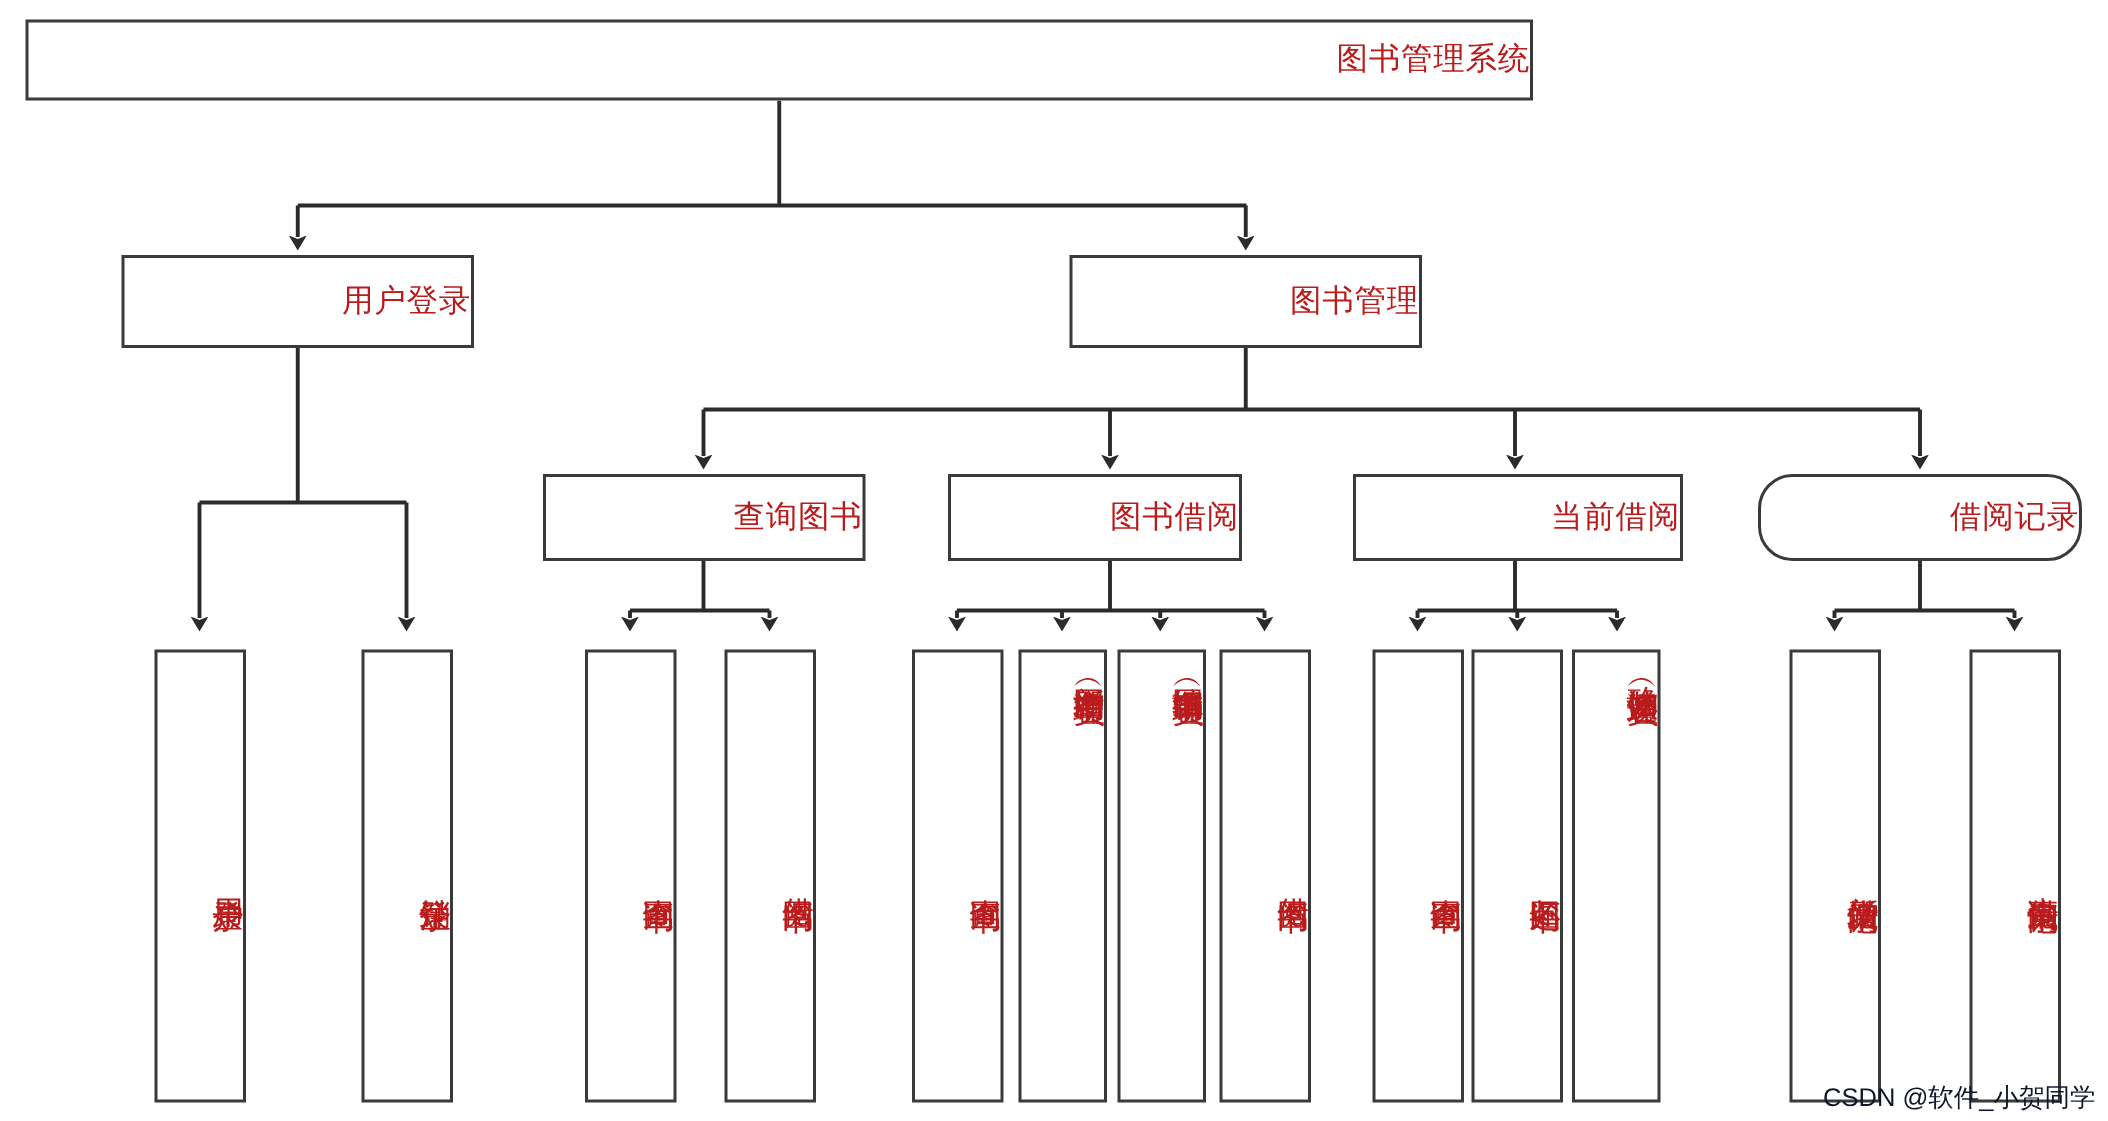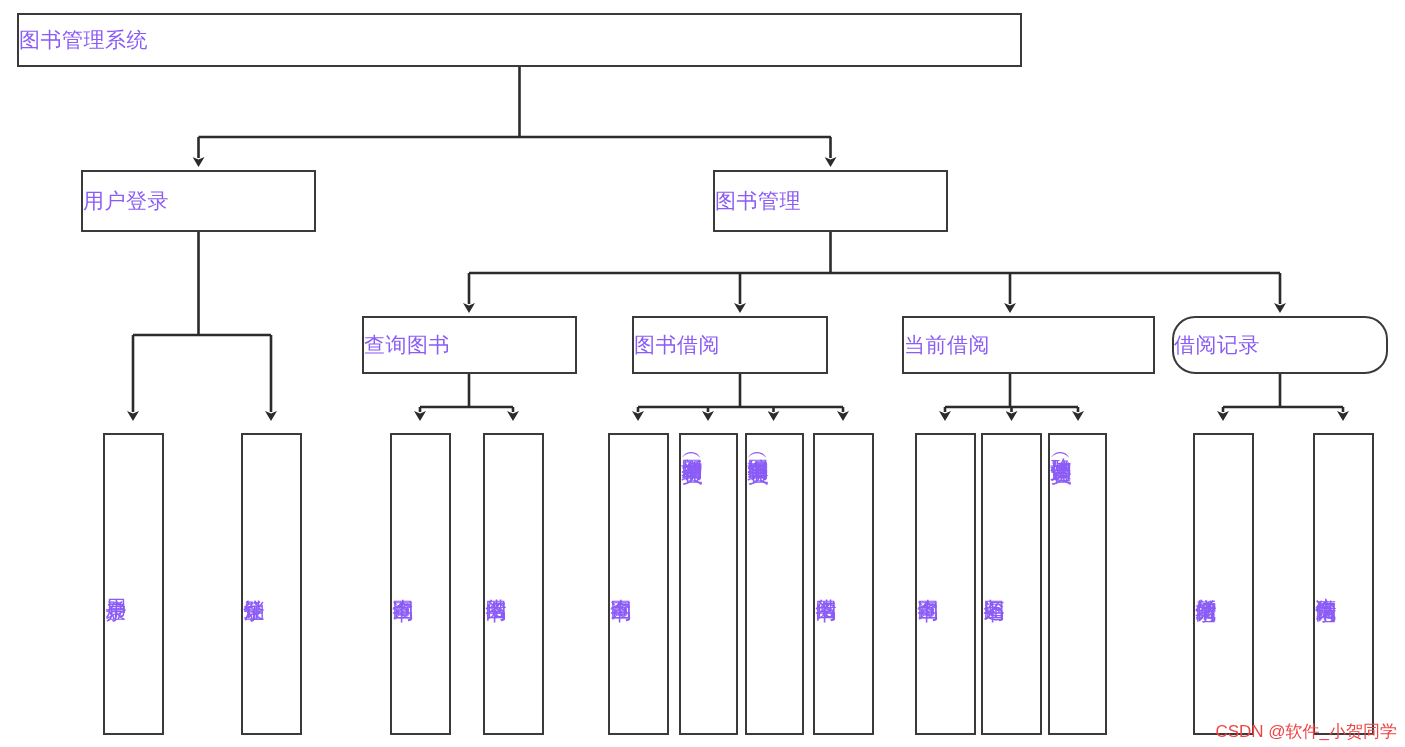--- a/index.html
+++ b/index.html
@@ -21,22 +21,22 @@
     left: 0; top: 0;
     width: 1405px; height: 747px;
     pointer-events: none;
   }
   .node {
     position: absolute;
     border: 2px solid #3a3a3a;
     background: #ffffff;
     display: flex;
     align-items: center;
-    justify-content: flex-start;
-    color: #8b5cf6;
+    justify-content: flex-end;
+    color: #b91c1c;
     text-align: center;
     z-index: 2;
   }
   .node .label {
     display: block;
     line-height: 1.12;
     letter-spacing: 0.5px;
   }
   
   .node.h { font-size: 21px; }
@@ -48,21 +48,21 @@
     text-orientation: upright;
     line-height: 1.05;
     letter-spacing: 1px;
     white-space: pre-line;
   }
   .watermark {
     position: absolute;
     right: 8px;
     bottom: 4px;
     font-size: 17px;
-    color: #ef4444;
+    color: #0f172a;
     z-index: 5;
     white-space: nowrap;
     font-family: "Liberation Sans", "DejaVu Sans", sans-serif;
   }
 </style>
 </head>
 <body>
 
 <div id="canvas">
 
@@ -127,21 +127,21 @@
   <div class="node h" style="left:713px; top:170px; width:235px; height:62px;">
     <span class="label">图书管理</span>
   </div>
 
   <div class="node h" style="left:362px; top:316px; width:215px; height:58px;">
     <span class="label">查询图书</span>
   </div>
   <div class="node h" style="left:632px; top:316px; width:196px; height:58px;">
     <span class="label">图书借阅</span>
   </div>
-  <div class="node h" style="left:902px; top:316px; width:253px; height:58px;">
+  <div class="node h" style="left:902px; top:316px; width:220px; height:58px;">
     <span class="label">当前借阅</span>
   </div>
   <div class="node h" style="left:1172px; top:316px; width:216px; height:58px;border-radius:23px;">
     <span class="label">借阅记录</span>
   </div>
 
   <div class="node v" style="left:103px; top:433px; width:61px; height:302px; align-items:center;">
     <span class="label">用户登录</span>
   </div>
   <div class="node v" style="left:241px; top:433px; width:61px; height:302px; align-items:center;">

